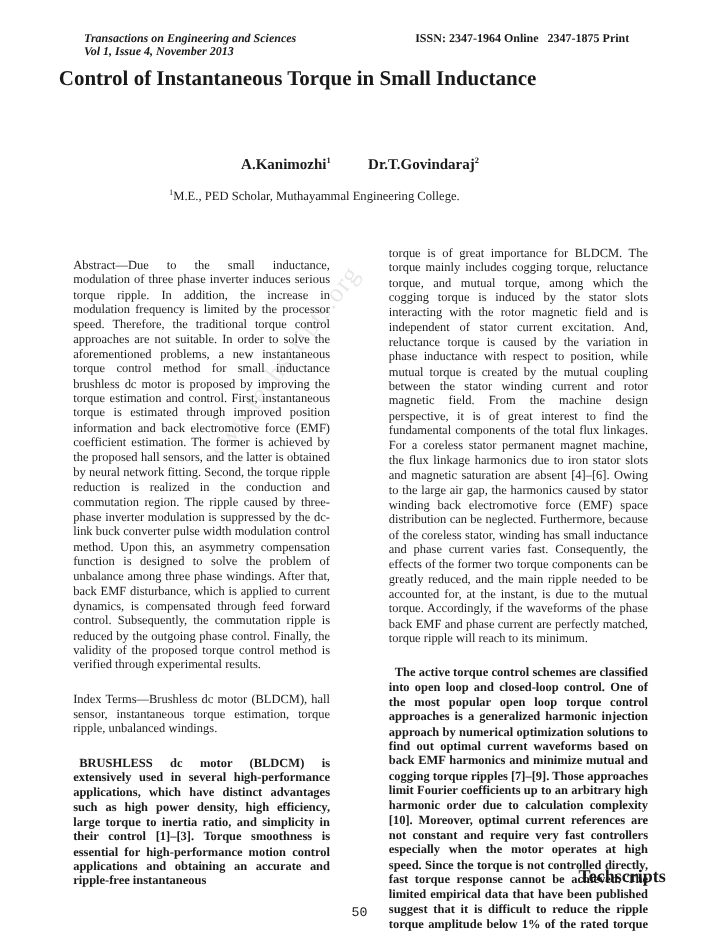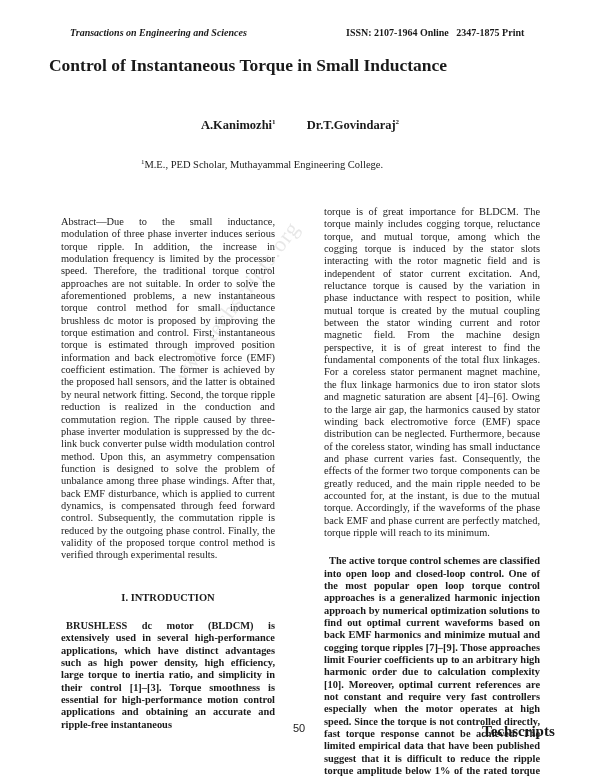--- a/index.html
+++ b/index.html
@@ -5,65 +5,66 @@
   html, body { margin: 0; padding: 0; background: #ffffff; }
   body { width: 600px; height: 776px; position: relative; overflow: hidden;
          font-family: "Liberation Serif", "DejaVu Serif", serif; color: #1a1a1a; }
   .hdr { position: absolute; top: 28px; font-weight: bold; font-size: 10px; line-height: 10.5px; }
   .hdr-left { left: 70px; font-style: italic; }
   .hdr-right { left: 346px; }
   .title { position: absolute; top: 55px; left: 0; width: 496px; text-align: center;
            font-weight: bold; font-size: 17.5px; line-height: 20px; }
   .authors { position: absolute; top: 118px; left: 0; width: 600px; text-align: center;
              font-weight: bold; font-size: 12.5px; }
-  .authors span { display: inline-block; margin: 0 14px; }
+  .authors span { display: inline-block; margin: 12px 14px; }
   sup { font-size: 7px; vertical-align: super; line-height: 0; }
   .affil { position: absolute; top: 158px; left: 0; width: 524px; text-align: center;
            font-size: 10.5px; line-height: 14px; }
   .col { position: absolute; top: 190px; font-size: 10.4px; line-height: 12.35px;
          text-align: justify; }
   .col-left { left: 45px; width: 246px; top: 200px; }
   .col-right { left: 308px; width: 248px; }
   .col p { margin: 16px; }
   .gap-index { margin-top: 12px !important; }
   .section-head { text-align: center; font-weight: bold; font-size: 10.5px;
                   margin: 30px 0 13px 0 !important; }
   .indent { text-indent: 5px; font-weight: bold; }
-  .footer-page { position: absolute; top: 722px; left: 293px;
-                 font-family: Liberation Sans, sans-serif; font-size: 11px; }
+  .footer-page { position: absolute; top: 755px; left: 293px;
+                 font-family: Liberation Mono, monospace; font-size: 11px; }
   .footer-pub { position: absolute; top: 723px; left: 482px; font-weight: bold; font-size: 15px; }
   .watermark { position: absolute; left: 175px; top: 370px; transform: rotate(-53deg);
                transform-origin: left center; font-size: 22px; color: rgba(120,120,120,0.18);
                font-family: "Liberation Serif", serif; letter-spacing: 1px; white-space: nowrap;
                pointer-events: none; }
 </style>
 </head>
 <body>
 
 <div class="hdr hdr-left">
   <div>Transactions on Engineering and Sciences</div>
+  <div>Vol 1, Issue 4, November 2013</div>
 </div>
-<div class="hdr hdr-right" style="white-space:pre;">ISSN: 2107-1964 Online   2347-1875 Print</div>
+<div class="hdr hdr-right" style="white-space:pre;">ISSN: 2347-1964 Online   2347-1875 Print</div>
 
 <div class="title">
   <div>Control of Instantaneous Torque in Small Inductance</div>
 </div>
 
 <div class="authors">
   <span><span style="margin:0">A.Kanimozhi</span><sup>1</sup></span>
   <span><span style="margin:0">Dr.T.Govindaraj</span><sup>2</sup></span>
 </div>
 
 <div class="affil">
   <div><sup>1</sup><span>M.E., PED Scholar, Muthayammal Engineering College.</span></div>
 </div>
 
 <div class="col col-left">
   <p>Abstract—Due to the small inductance, modulation of three phase inverter induces serious torque ripple. In addition, the increase in modulation frequency is limited by the processor speed. Therefore, the traditional torque control approaches are not suitable. In order to solve the aforementioned problems, a new instantaneous torque control method for small inductance brushless dc motor is proposed by improving the torque estimation and control. First, instantaneous torque is estimated through improved position information and back electromotive force (EMF) coefficient estimation. The former is achieved by the proposed hall sensors, and the latter is obtained by neural network fitting. Second, the torque ripple reduction is realized in the conduction and commutation region. The ripple caused by three-phase inverter modulation is suppressed by the dc-link buck converter pulse width modulation control method. Upon this, an asymmetry compensation function is designed to solve the problem of unbalance among three phase windings. After that, back EMF disturbance, which is applied to current dynamics, is compensated through feed forward control. Subsequently, the commutation ripple is reduced by the outgoing phase control. Finally, the validity of the proposed torque control method is verified through experimental results.</p>
-  <p class="section-head">I. INTRODUCTION</p>
+  <p class="gap-index">Index Terms—Brushless dc motor (BLDCM), hall sensor, instantaneous torque estimation, torque ripple, unbalanced windings.</p>
   <p class="indent">BRUSHLESS dc motor (BLDCM) is extensively used in several high-performance applications, which have distinct advantages such as high power density, high efficiency, large torque to inertia ratio, and simplicity in their control [1]–[3]. Torque smoothness is essential for high-performance motion control applications and obtaining an accurate and ripple-free instantaneous</p>
 </div>
 
 <div class="col col-right">
   <p>torque is of great importance for BLDCM. The torque mainly includes cogging torque, reluctance torque, and mutual torque, among which the cogging torque is induced by the stator slots interacting with the rotor magnetic field and is independent of stator current excitation. And, reluctance torque is caused by the variation in phase inductance with respect to position, while mutual torque is created by the mutual coupling between the stator winding current and rotor magnetic field. From the machine design perspective, it is of great interest to find the fundamental components of the total flux linkages. For a coreless stator permanent magnet machine, the flux linkage harmonics due to iron stator slots and magnetic saturation are absent [4]–[6]. Owing to the large air gap, the harmonics caused by stator winding back electromotive force (EMF) space distribution can be neglected. Furthermore, because of the coreless stator, winding has small inductance and phase current varies fast. Consequently, the effects of the former two torque components can be greatly reduced, and the main ripple needed to be accounted for, at the instant, is due to the mutual torque. Accordingly, if the waveforms of the phase back EMF and phase current are perfectly matched, torque ripple will reach to its minimum.</p>
   <p class="indent">The active torque control schemes are classified into open loop and closed-loop control. One of the most popular open loop torque control approaches is a generalized harmonic injection approach by numerical optimization solutions to find out optimal current waveforms based on back EMF harmonics and minimize mutual and cogging torque ripples [7]–[9]. Those approaches limit Fourier coefficients up to an arbitrary high harmonic order due to calculation complexity [10]. Moreover, optimal current references are not constant and require very fast controllers especially when the motor operates at high speed. Since the torque is not controlled directly, fast torque response cannot be achieved. The limited empirical data that have been published suggest that it is difficult to reduce the ripple torque amplitude below 1% of the rated torque just by</p>
 </div>
 
 <div class="watermark">www.techscripts.org</div>
 

